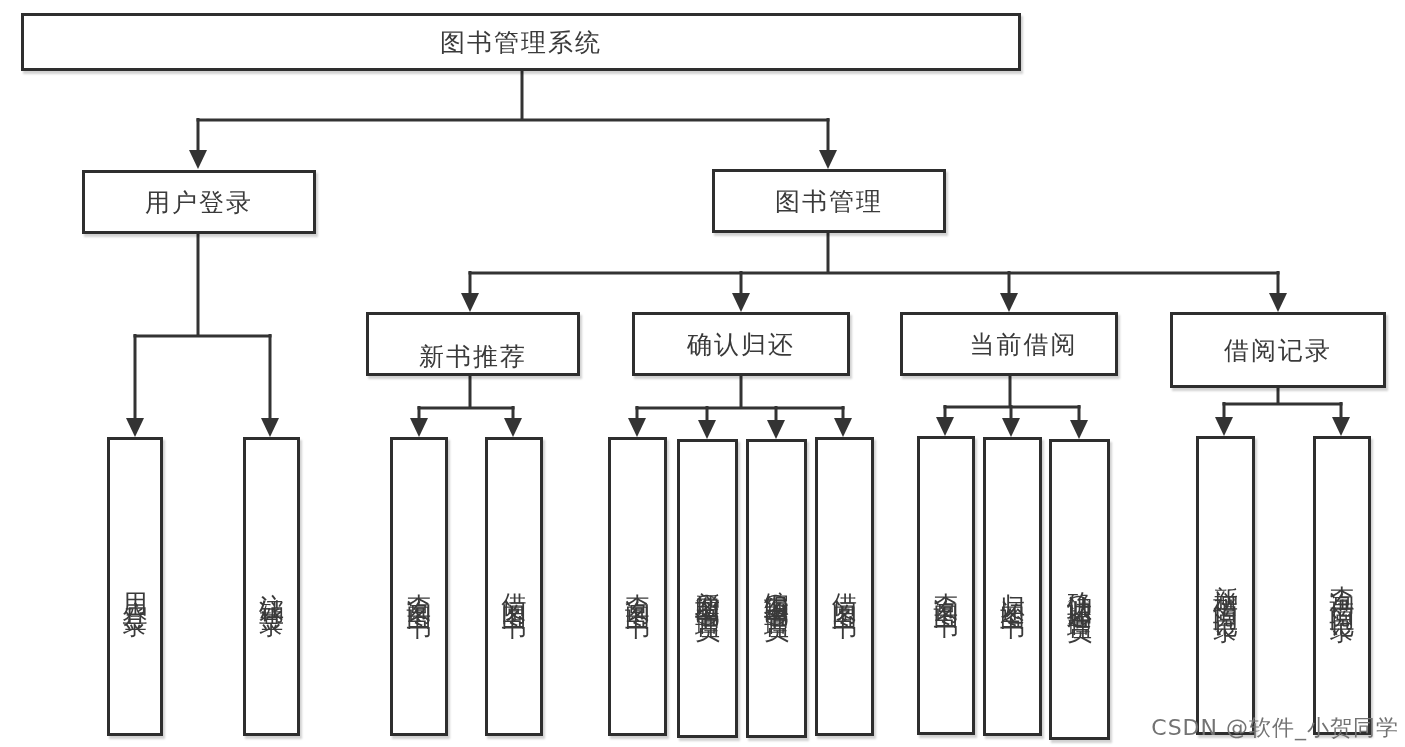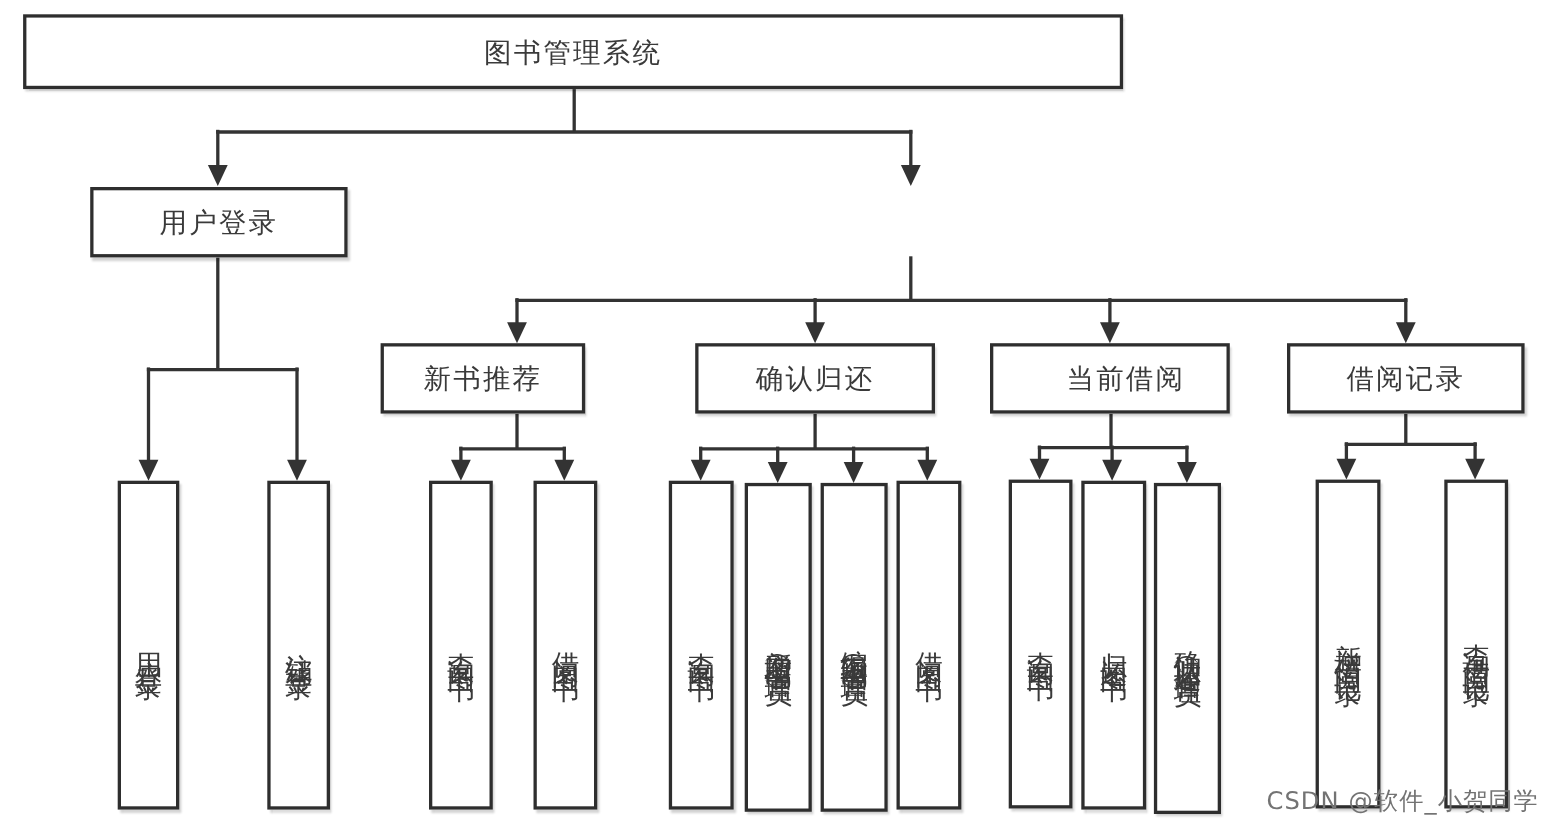--- a/index.html
+++ b/index.html
@@ -106,38 +106,41 @@
       <polygon points="767,420 785,420 776,439"></polygon>
       <polygon points="834,418 852,418 843,437"></polygon>
       <polygon points="936,417 954,417 945,436"></polygon>
       <polygon points="1002,418 1020,418 1011,437"></polygon>
       <polygon points="1070,420 1088,420 1079,439"></polygon>
       <polygon points="1215,417 1233,417 1224,436"></polygon>
       <polygon points="1332,417 1350,417 1341,436"></polygon>
     </g>
   </svg>
 
-  <div class="node h" style="left:21px;top:13px;width:1000px;height:68px;">
+  <div class="node h" style="left:21px;top:13px;width:1000px;height:58px;">
     <span>图书管理系统</span>
   </div>
 
   <div class="node h" style="left:82px;top:170px;width:234px;height:64px;">
     <span>用户登录</span>
   </div>
+  <div class="node h" style="left:712px;top:169px;width:234px;height:64px;">
+    <span>图书管理</span>
+  </div>
 
-  <div class="node h" style="left:346px;top:312px;width:186px;height:64px;">
+  <div class="node h" style="left:366px;top:312px;width:214px;height:64px;align-items:flex-end;">
     <span>新书推荐</span>
   </div>
   <div class="node h" style="left:632px;top:312px;width:218px;height:64px;">
     <span>确认归还</span>
   </div>
   <div class="node h" style="left:900px;top:312px;width:218px;height:64px;padding-left:29px;">
     <span>当前借阅</span>
   </div>
-  <div class="node h" style="left:1170px;top:312px;width:216px;height:64px;">
+  <div class="node h" style="left:1170px;top:312px;width:216px;height:76px;">
     <span>借阅记录</span>
   </div>
 
   <div class="node v" style="left:107px;top:437px;width:56px;height:299px;">
     <span>用户登录</span>
   </div>
   <div class="node v" style="left:243px;top:437px;width:57px;height:299px;">
     <span>注销登录</span>
   </div>
 

